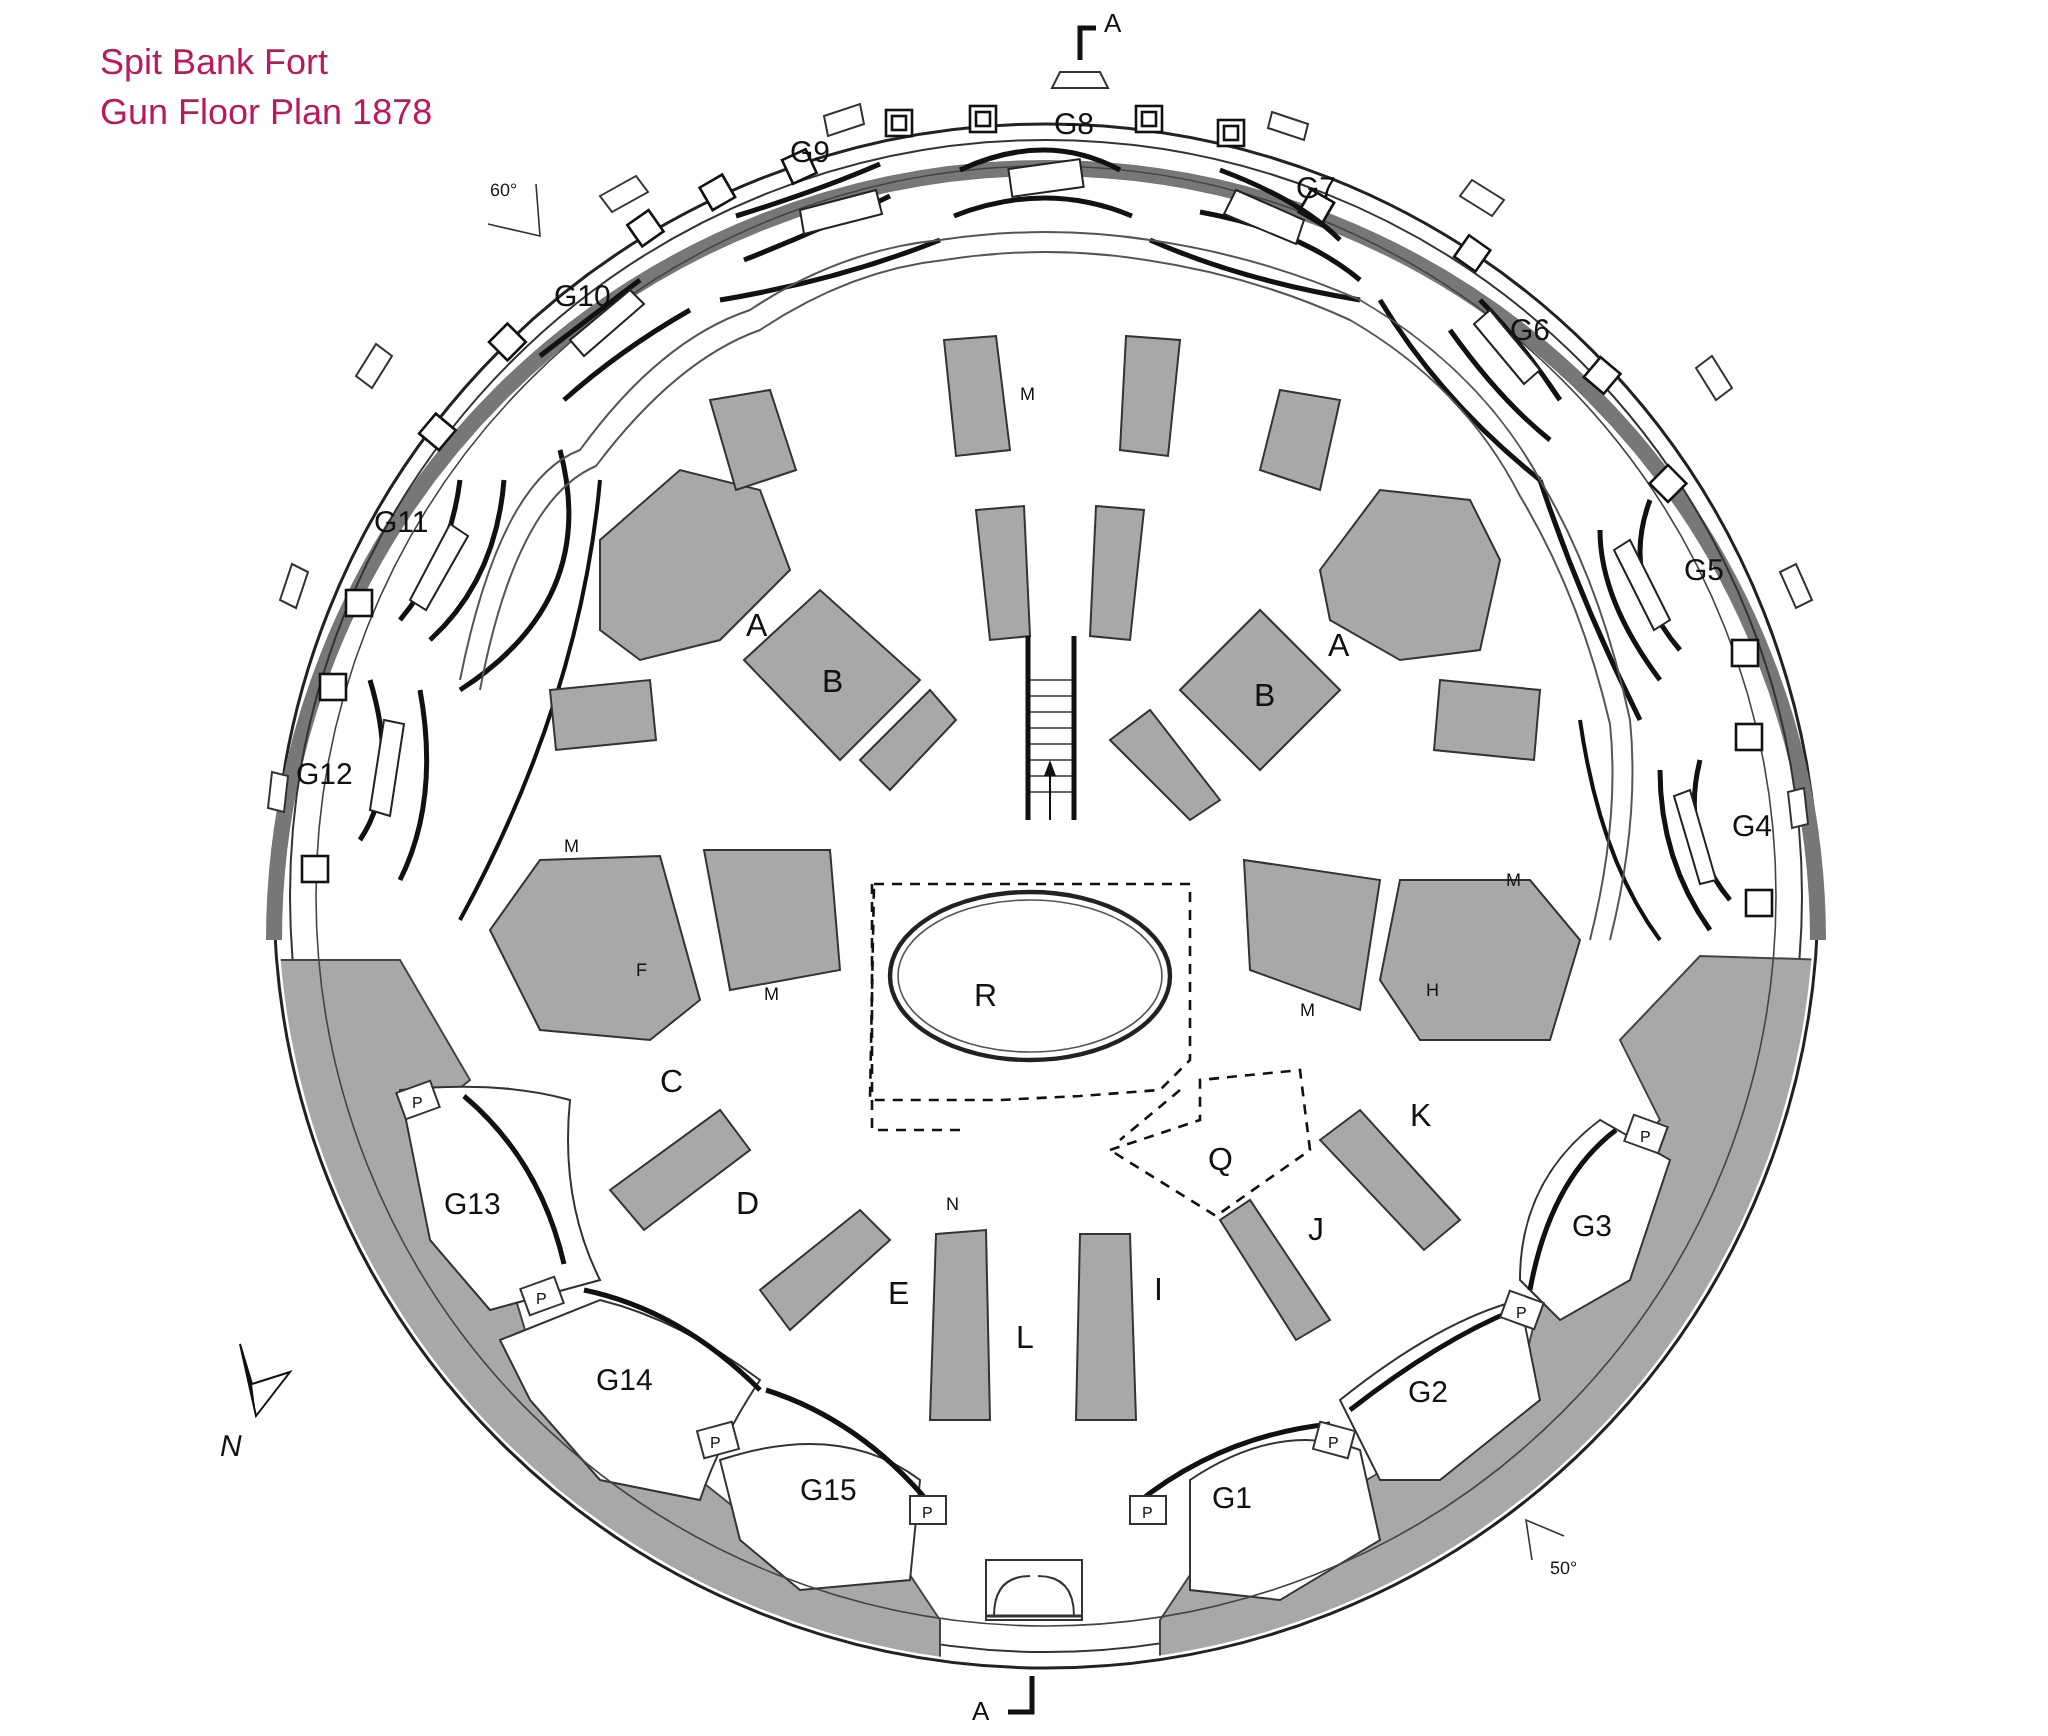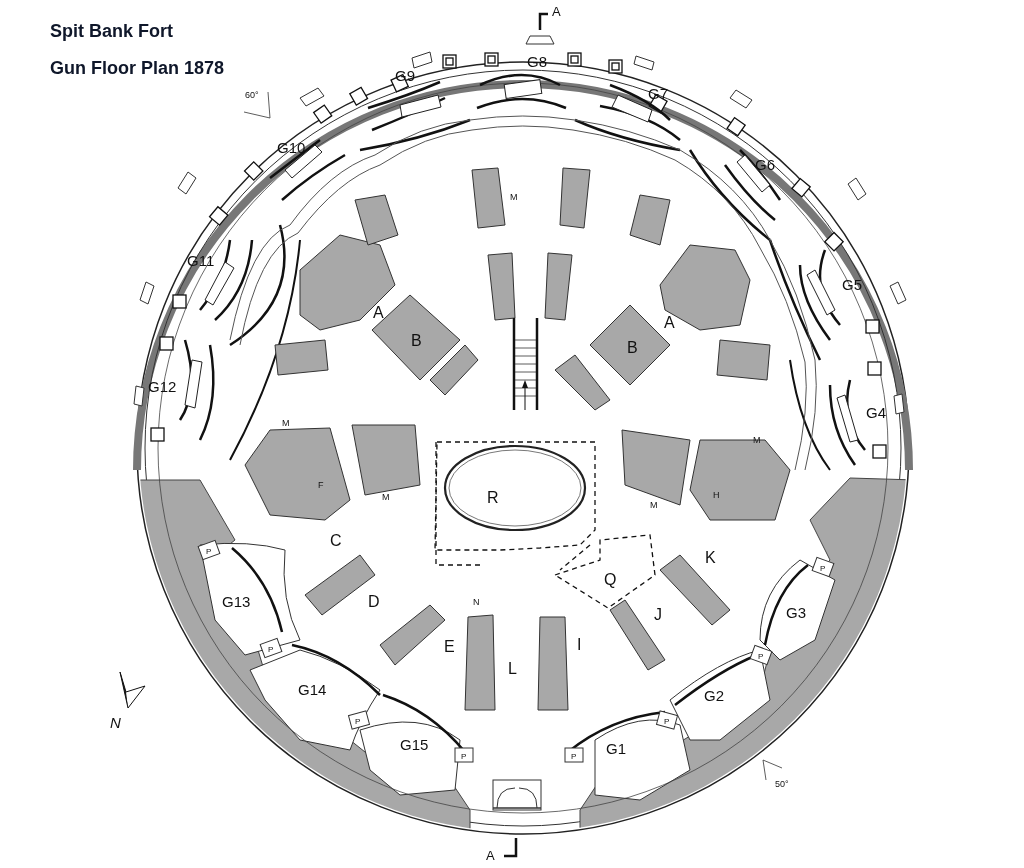--- a/index.html
+++ b/index.html
@@ -1,19 +1,19 @@
 <!DOCTYPE html>
 <html><head>
 <meta charset="utf-8">
 <style>
   html, body { margin:0; padding:0; background:#ffffff; }
   body { width:1024px; height:868px; position:relative; overflow:hidden; font-family:"Liberation Sans", sans-serif; }
-  .title { position:absolute; left:50px; font-weight:bold; font-size:18px; color:#0f172a; line-height:22px; }
+  .title { position:absolute; left:50px; font-weight:normal; font-size:18px; color:#be185d; line-height:22px; }
   #title1 { top:20px; }
-  #title2 { top:45px;margin-top:12px; }
+  #title2 { top:45px; }
   svg#plan { position:absolute; left:0; top:0; }
   .lbl { font-family:"Liberation Sans", sans-serif; fill:#111; }
   .glbl { font-size:15px; }
   .rlbl { font-size:16px; }
   .small { font-size:9px; }
   .tiny { font-size:8px; }
 </style>
 </head>
 <body>
 

